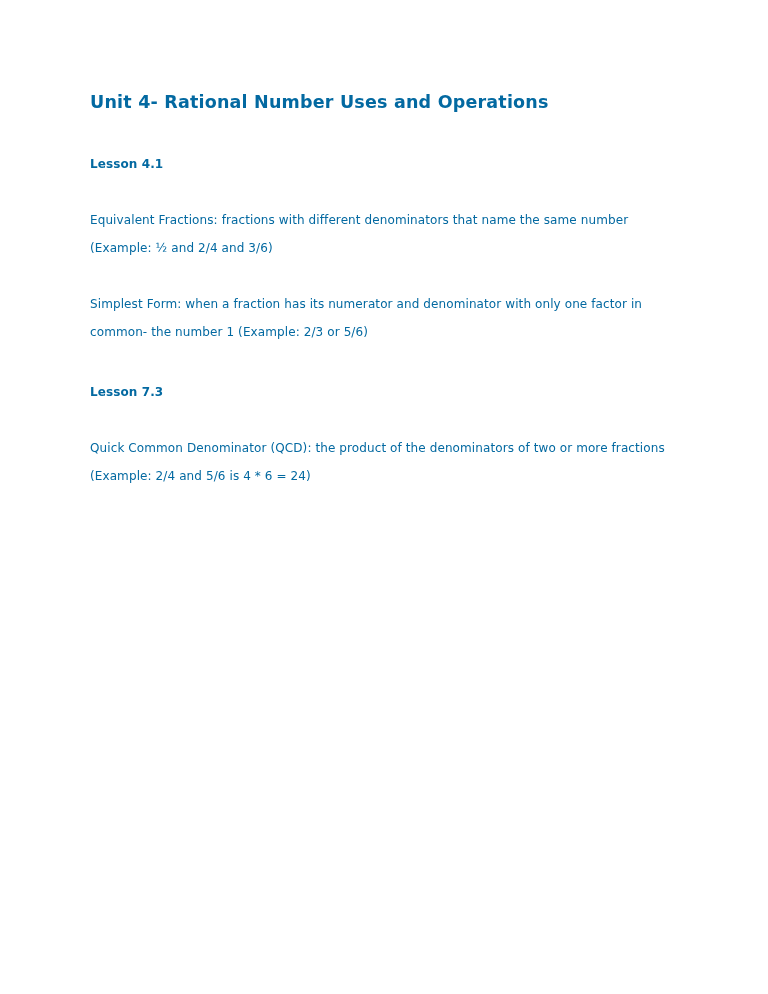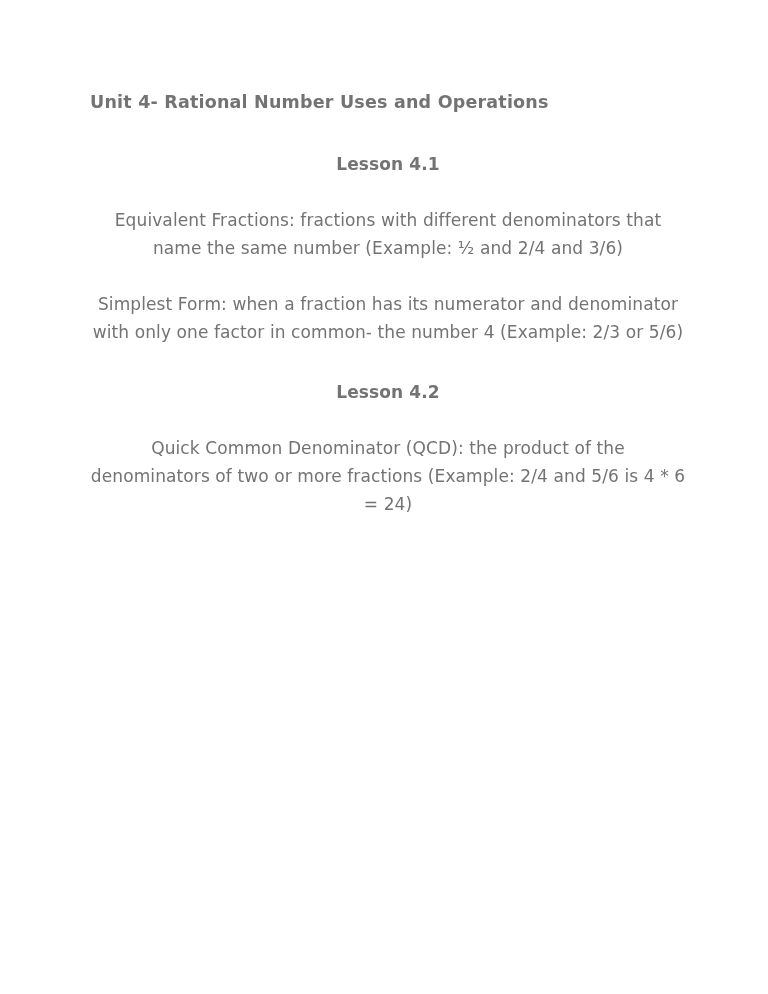--- a/index.html
+++ b/index.html
@@ -9,36 +9,35 @@
   }
   .page {
     position: relative;
     width: 768px;
     height: 780px;
     margin: 0 auto;
     background: #ffffff;
     box-sizing: border-box;
     padding: 90px 82px 40px 90px;
     font-family: "DejaVu Sans", "Liberation Sans", sans-serif;
-    color: #737373;
+    color: #0369a1;
     overflow: hidden;
   }
   .doc-title {
     font-size: 17.5px;
     font-weight: bold;
     letter-spacing: 0.2px;
     margin: 0 0 36px 0;
     line-height: 24px;
   }
   .block {
-    font-size: 17px;
+    font-size: 12px;
     line-height: 28px;
     margin: 0 0 28px 0;
     letter-spacing: 0.1px;
-    text-align: center;
   }
   .block.heading {
     font-weight: bold;
     margin-top: 32px;
   }
   .block.paragraph {
     font-weight: normal;
     margin-top: 12px;
   }
 </style>
@@ -46,22 +45,22 @@
 <body>
 
 <div class="page">
 
   <h1 class="doc-title">Unit 4- Rational Number Uses and Operations</h1>
 
   <p class="block heading">Lesson 4.1</p>
 
   <p class="block paragraph">Equivalent Fractions:  fractions with different denominators that name the same number (Example:  ½ and 2/4 and 3/6)</p>
 
-  <p class="block paragraph">Simplest Form:  when a fraction has its numerator and denominator with only one factor in common- the number 4 (Example:  2/3 or 5/6)</p>
+  <p class="block paragraph">Simplest Form:  when a fraction has its numerator and denominator with only one factor in common- the number 1 (Example:  2/3 or 5/6)</p>
 
 
 
-  <p class="block heading">Lesson 4.2</p>
+  <p class="block heading">Lesson 7.3</p>
 
 
   <p class="block paragraph">Quick Common Denominator (QCD):  the product of the denominators of two or more fractions (Example:  2/4 and 5/6 is 4 * 6 = 24)</p>
 
 </div>
 
 </body></html>

